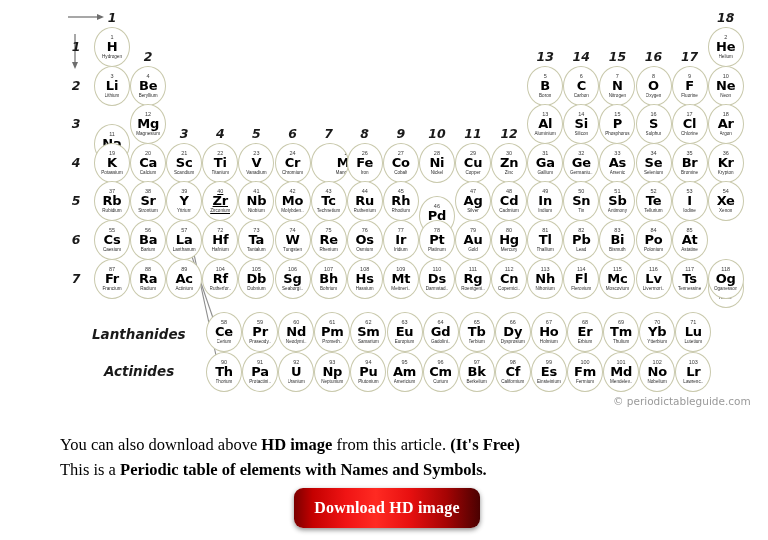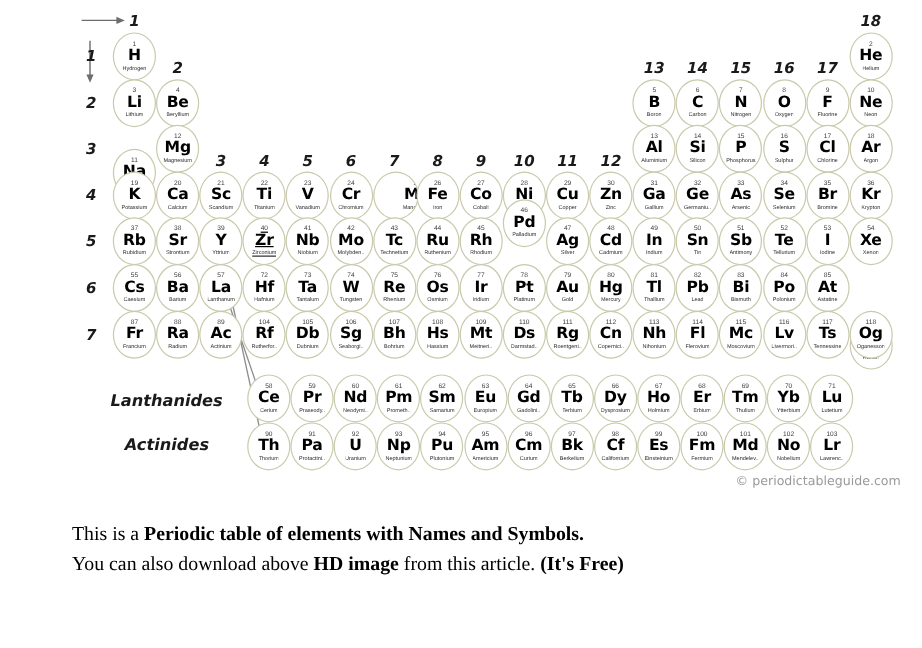--- a/index.html
+++ b/index.html
@@ -410,21 +410,21 @@
         <div class="cell" style="left: 346.7px; top: 181.4px;">
           <div class="num">44</div>
           <div class="sym">Ru</div>
           <div class="nm">Ruthenium</div>
         </div>
         <div class="cell" style="left: 382.8px; top: 181.4px;">
           <div class="num">45</div>
           <div class="sym">Rh</div>
           <div class="nm">Rhodium</div>
         </div>
-        <div class="cell" style="left: 418.9px; top: 166px;">
+        <div class="cell" style="left: 418.9px; top: 196px;">
           <div class="num">46</div>
           <div class="sym">Pd</div>
           <div class="nm">Palladium</div>
         </div>
         <div class="cell" style="left: 455px; top: 181.4px;">
           <div class="num">47</div>
           <div class="sym">Ag</div>
           <div class="nm">Silver</div>
         </div>
         <div class="cell" style="left: 491.1px; top: 181.4px;">
@@ -788,21 +788,22 @@
       </div>
 
     <div class="serieslabel" style="left:92px;top:326px;">Lanthanides</div>
     <div class="serieslabel" style="left:104px;top:363px;">Actinides</div>
 
     <div id="copyright">© periodictableguide.com</div>
   </div>
 
   <div id="caption">
     <div>
+      <span>You can also download above </span><b>HD image</b><span> from this article. </span><b>(It's Free)</b>
+    </div>
+    <div>
       <span>This is a </span><b>Periodic table of elements with Names and Symbols.</b>
     </div>
-    <div>
-      <span>You can also download above </span><b>HD image</b><span> from this article. </span><b>(It's Free)</b>
-    </div>
   </div>
 
+  <button id="download-button">Download HD image</button>
 
 </div>
 
 </body></html>

